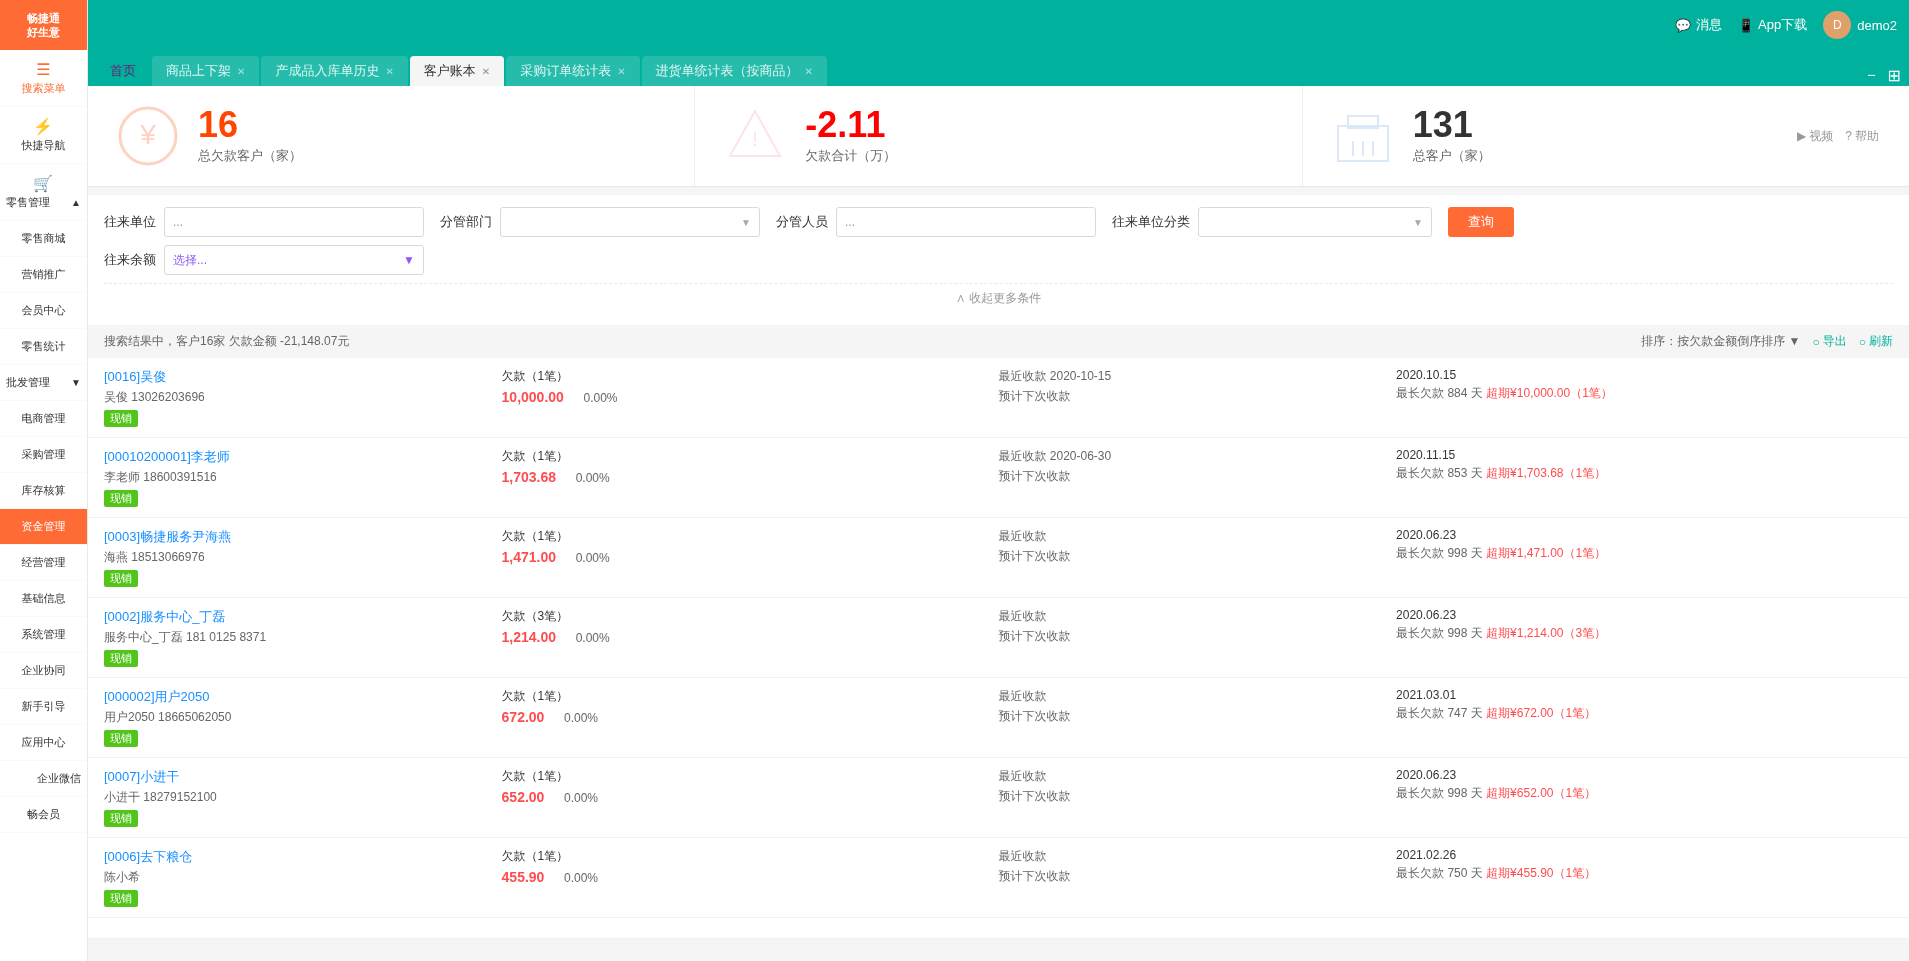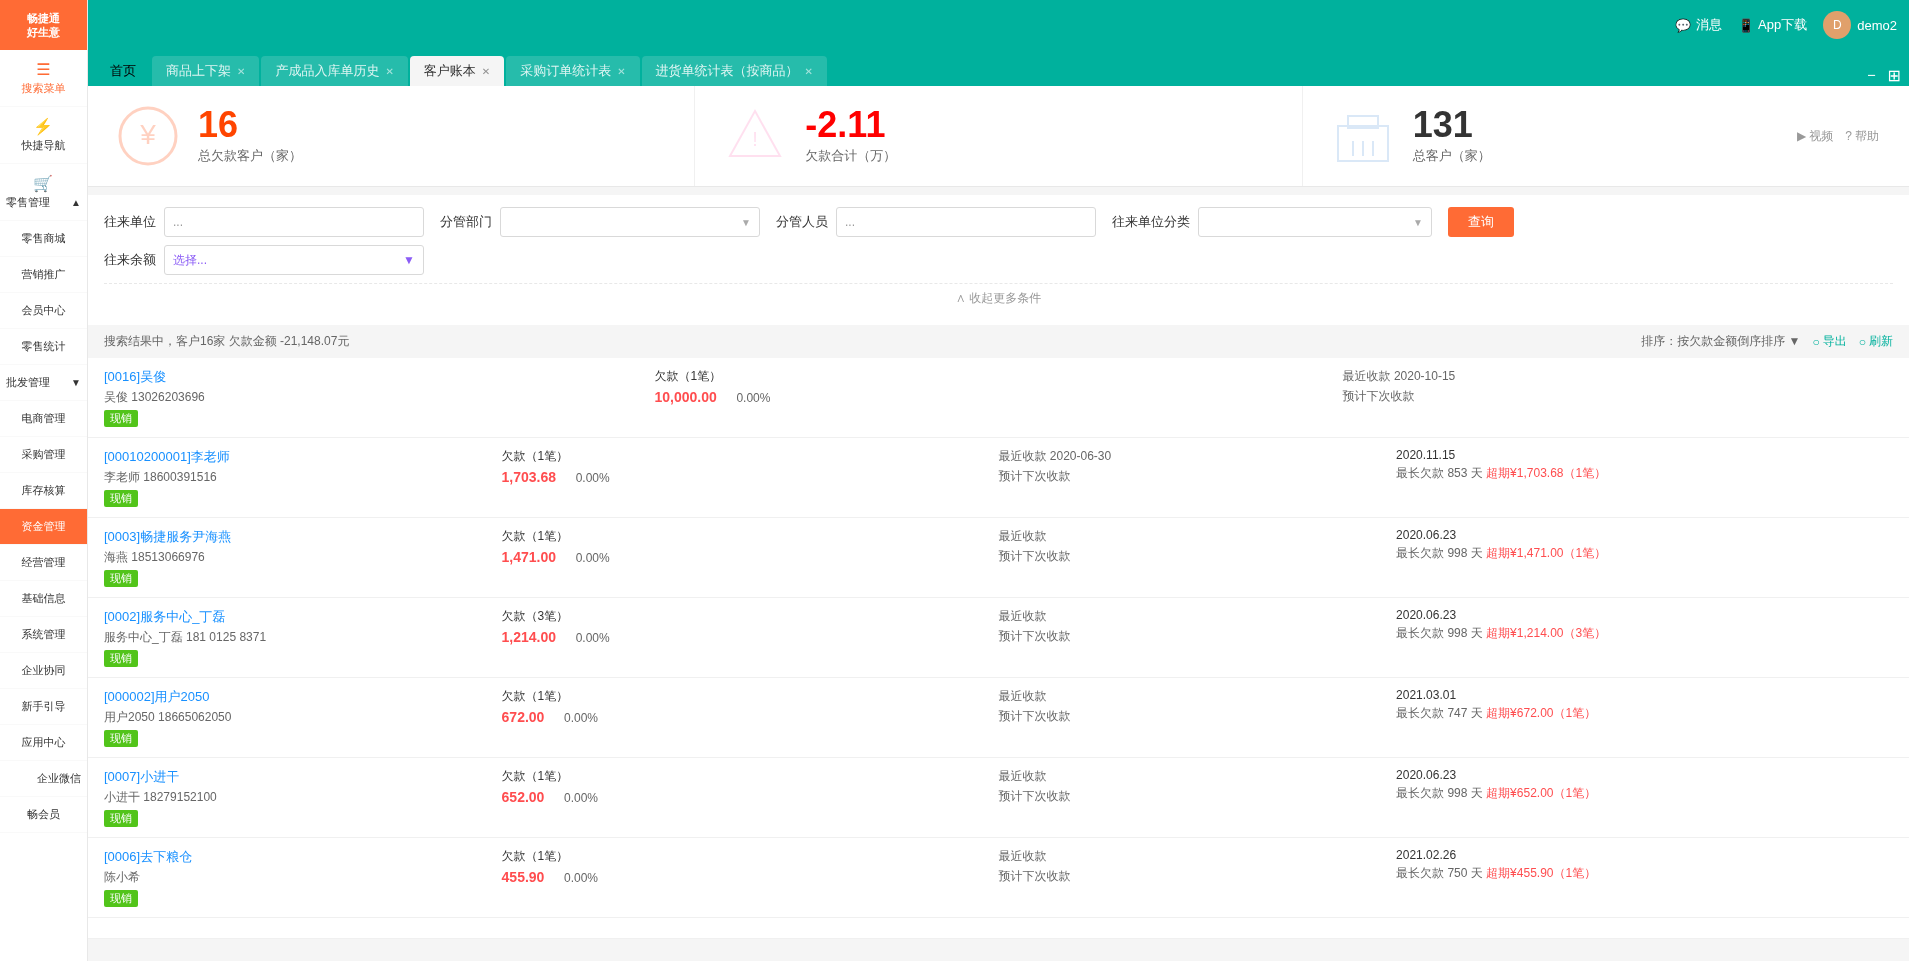--- a/index.html
+++ b/index.html
@@ -22,21 +22,21 @@
     
     .top-bar { height: 50px; background: #00b19d; display: flex; align-items: center; padding: 0 12px; gap: 0; }
     .top-header-right { margin-left: auto; display: flex; align-items: center; gap: 16px; color: white; font-size: 13px; }
     .top-header-right .avatar { width: 28px; height: 28px; border-radius: 50%; background: #ccc; display: flex; align-items: center; justify-content: center; font-size: 12px; }
 
     
     .tab-bar { height: 36px; background: #00b19d; display: flex; align-items: flex-end; padding: 0 8px; }
     .tab { height: 30px; padding: 0 14px; display: flex; align-items: center; gap: 6px; font-size: 13px; color: rgba(255,255,255,0.85); cursor: pointer; border-radius: 4px 4px 0 0; margin-right: 2px; background: rgba(255,255,255,0.15); }
     .tab.active { background: #f5f5f5; color: #333; }
     .tab-close { font-size: 10px; color: inherit; cursor: pointer; opacity: 0.7; }
-    .tab-home { background: transparent; color: #000000; }
+    .tab-home { background: transparent; color: #701a75; }
     .tab-controls { margin-left: auto; display: flex; align-items: center; gap: 8px; color: white; font-size: 16px; }
 
     
     .content-area { flex: 1; background: #f5f5f5; overflow-y: auto; }
 
     
     .stats-row { display: flex; background: white; margin: 0; border-bottom: 1px solid #e8e8e8; }
     .stat-card { flex: 1; padding: 20px 30px; display: flex; align-items: center; gap: 20px; border-right: 1px solid #f0f0f0; position: relative; }
     .stat-icon { width: 60px; height: 60px; opacity: 0.2; display: flex; align-items: center; justify-content: center; font-size: 48px; }
     .stat-icon.orange { color: #ff6b35; opacity: 0.3; }
@@ -362,20 +362,27 @@
           </div>
           <div class="debt-info col-debt">
             <div class="debt-count">欠款（1笔）</div>
             <span class="debt-amount">10,000.00</span>
             <span class="debt-percent">0.00%</span>
           </div>
           <div class="recovery-info col-recovery">
             <div class="recovery-last">最近收款    2020-10-15</div>
             <div class="recovery-next">预计下次收款</div>
           </div>
+          <div class="due-info col-due">
+            <div class="due-date">2020.10.15</div>
+            <div class="due-overdue">
+              <span>最长欠款 884 天</span>
+              <span class="overdue-amount">超期¥10,000.00（1笔）</span>
+            </div>
+          </div>
         </div>
 
         <div class="table-row">
           <div class="customer-info col-customer">
             <div class="customer-name">[00010200001]李老师</div>
             <div class="customer-phone">李老师  18600391516</div>
             <span class="customer-tag">现销</span>
           </div>
           <div class="debt-info col-debt">
             <div class="debt-count">欠款（1笔）</div>

